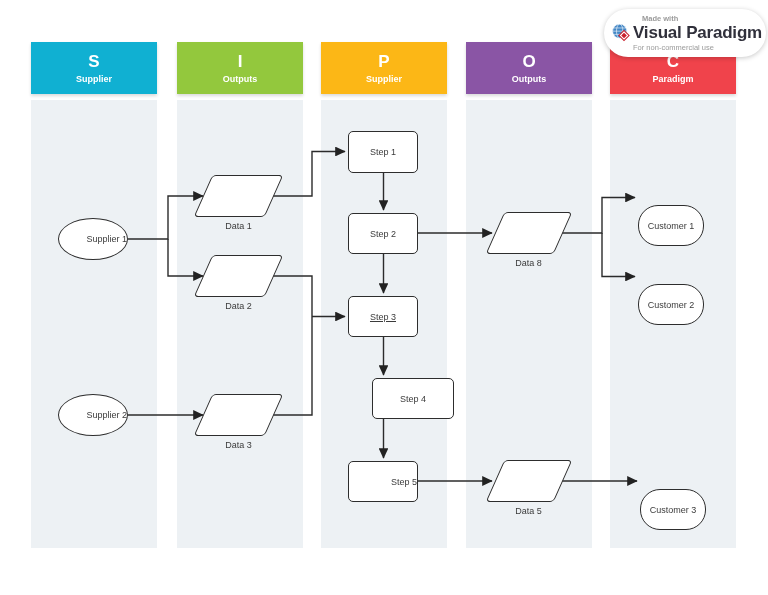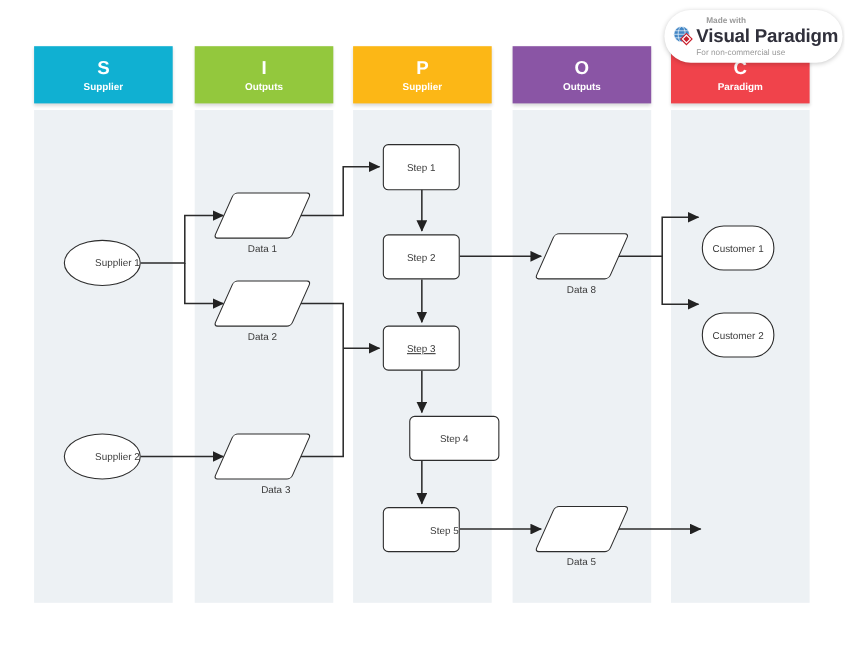--- a/index.html
+++ b/index.html
@@ -104,21 +104,21 @@
     <span>Supplier 2</span>
   </div>
 
   <div class="node para" style="left:202.5px;top:175px;width:71px;height:42px;"></div>
   <div class="plabel" style="left:203px;top:221px;">Data 1</div>
 
   <div class="node para" style="left:202.5px;top:255px;width:71px;height:42px;"></div>
   <div class="plabel" style="left:203px;top:301px;">Data 2</div>
 
   <div class="node para" style="left:202.5px;top:394px;width:71px;height:42px;"></div>
-  <div class="plabel" style="left:193px;top:440px;text-align:right;">Data 3</div>
+  <div class="plabel" style="left:203px;top:440px;">Data 3</div>
 
   <div class="node rect" style="left:348px;top:131px;width:70px;height:42px;">
     <span>Step 1</span>
   </div>
   <div class="node rect" style="left:348px;top:213px;width:70px;height:41px;text-align:center;">
     <span>Step 2</span>
   </div>
   <div class="node rect" style="left:348px;top:296px;width:70px;height:41px;text-decoration:underline;">
     <span>Step 3</span>
   </div>
@@ -134,20 +134,23 @@
 
   <div class="node para" style="left:494.5px;top:460px;width:68px;height:42px;"></div>
   <div class="plabel" style="left:493px;top:506px;">Data 5</div>
 
   <div class="node term" style="left:638px;top:177px;width:66px;height:41px;">
     <span>Customer 1</span>
   </div>
   <div class="node term" style="left:638px;top:256px;width:66px;height:41px;">
     <span>Customer 2</span>
   </div>
+  <div class="node term" style="left:640px;top:461px;width:66px;height:41px;">
+    <span>Customer 3</span>
+  </div>
 
   <div class="badge">
     <svg width="42" height="44" viewBox="0 0 46 46">
       <circle cx="19" cy="19" r="15.5" fill="#4286c5"></circle>
       <g stroke="#ffffff" stroke-width="1.3" fill="none">
         <ellipse cx="19" cy="19" rx="7" ry="15.5"></ellipse>
         <circle cx="19" cy="19" r="15.5"></circle>
         <line x1="4.5" y1="12" x2="33.5" y2="12"></line>
         <line x1="3.5" y1="19" x2="34.5" y2="19"></line>
         <line x1="4.5" y1="26" x2="33.5" y2="26"></line>

